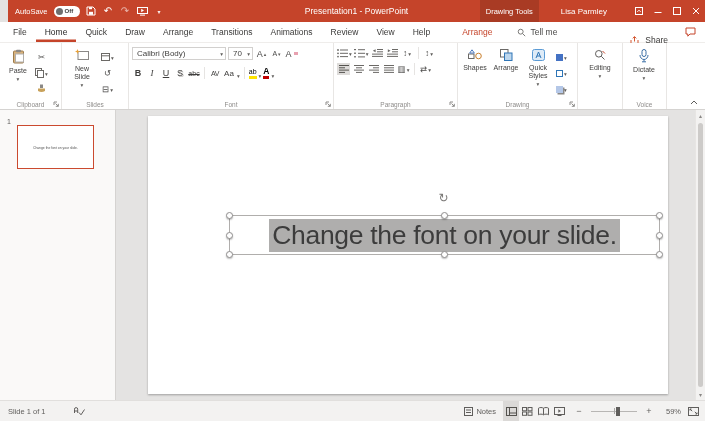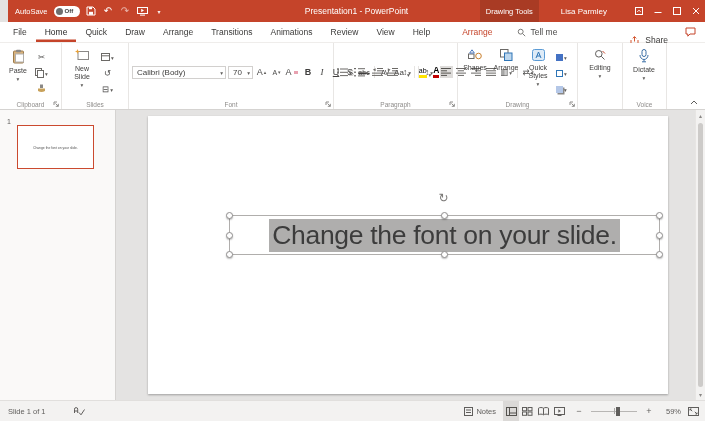--- a/index.html
+++ b/index.html
@@ -35,21 +35,21 @@
 
 .ribbon{position:absolute;top:43px;left:0;right:0;height:67px;background:#fff;border-bottom:1px solid #D5D3D1;display:flex}
 .group{position:relative;border-right:1px solid #E8E6E4;padding:4px 3px 12px;display:flex;gap:2px}
 .glabel{position:absolute;bottom:1px;left:0;right:0;text-align:center;font-size:6.5px;color:#8E8C8A}
 .launcher{position:absolute;bottom:2px;right:2px;cursor:pointer}
 .bigbtn{display:flex;flex-direction:column;align-items:center;justify-content:flex-start;font-size:7px;color:#3F3E3D;text-align:center;line-height:8px;padding-top:2px;cursor:pointer}
 .bigbtn svg{margin-bottom:3px}
 .scol{display:flex;flex-direction:column;gap:4px;padding-top:4px}
 .sbtn{display:flex;align-items:center;justify-content:center;gap:1px;min-width:13px;height:12px;font-size:8.5px;color:#4a4948;cursor:pointer}
 .sbtn.on{background:#DEDCDA}
-.fcol{display:flex;flex-direction:row;gap:4px;width:100%}
+.fcol{display:flex;flex-direction:column;gap:4px;width:100%}
 .frow{display:flex;align-items:center;gap:2px}
 .combo{height:13px;border:1px solid #D2D0CE;display:flex;align-items:center;justify-content:space-between;font-size:8px;color:#3F3E3D;padding:0 2px 0 4px;background:#fff;cursor:pointer}
 .fname{width:94px}
 .fsize{width:25px}
 .bigA{font-size:9px}
 .smallA{font-size:7px}
 .tiny{font-size:5px;color:#605E5C}
 .eraser{width:4px;height:3px;background:#E8A1B0;display:inline-block;margin-left:1px}
 .fmt{font-size:9px;color:#3F3E3D;width:12px;text-align:center;cursor:pointer}
 .fmt.b{font-weight:bold}

